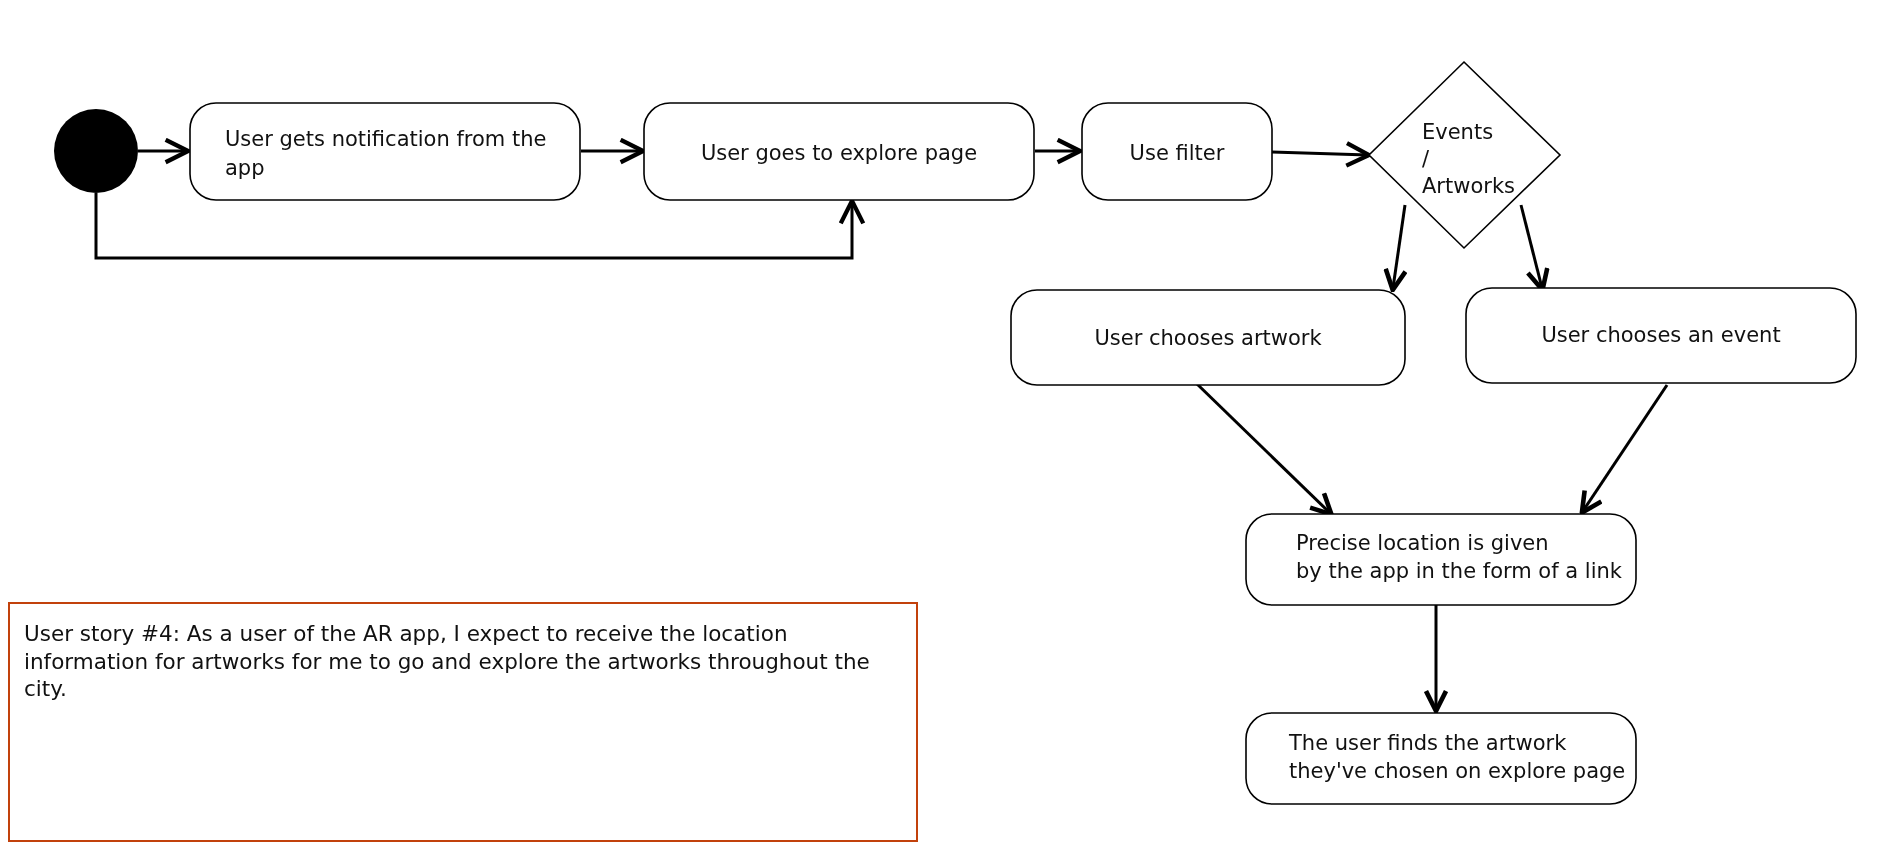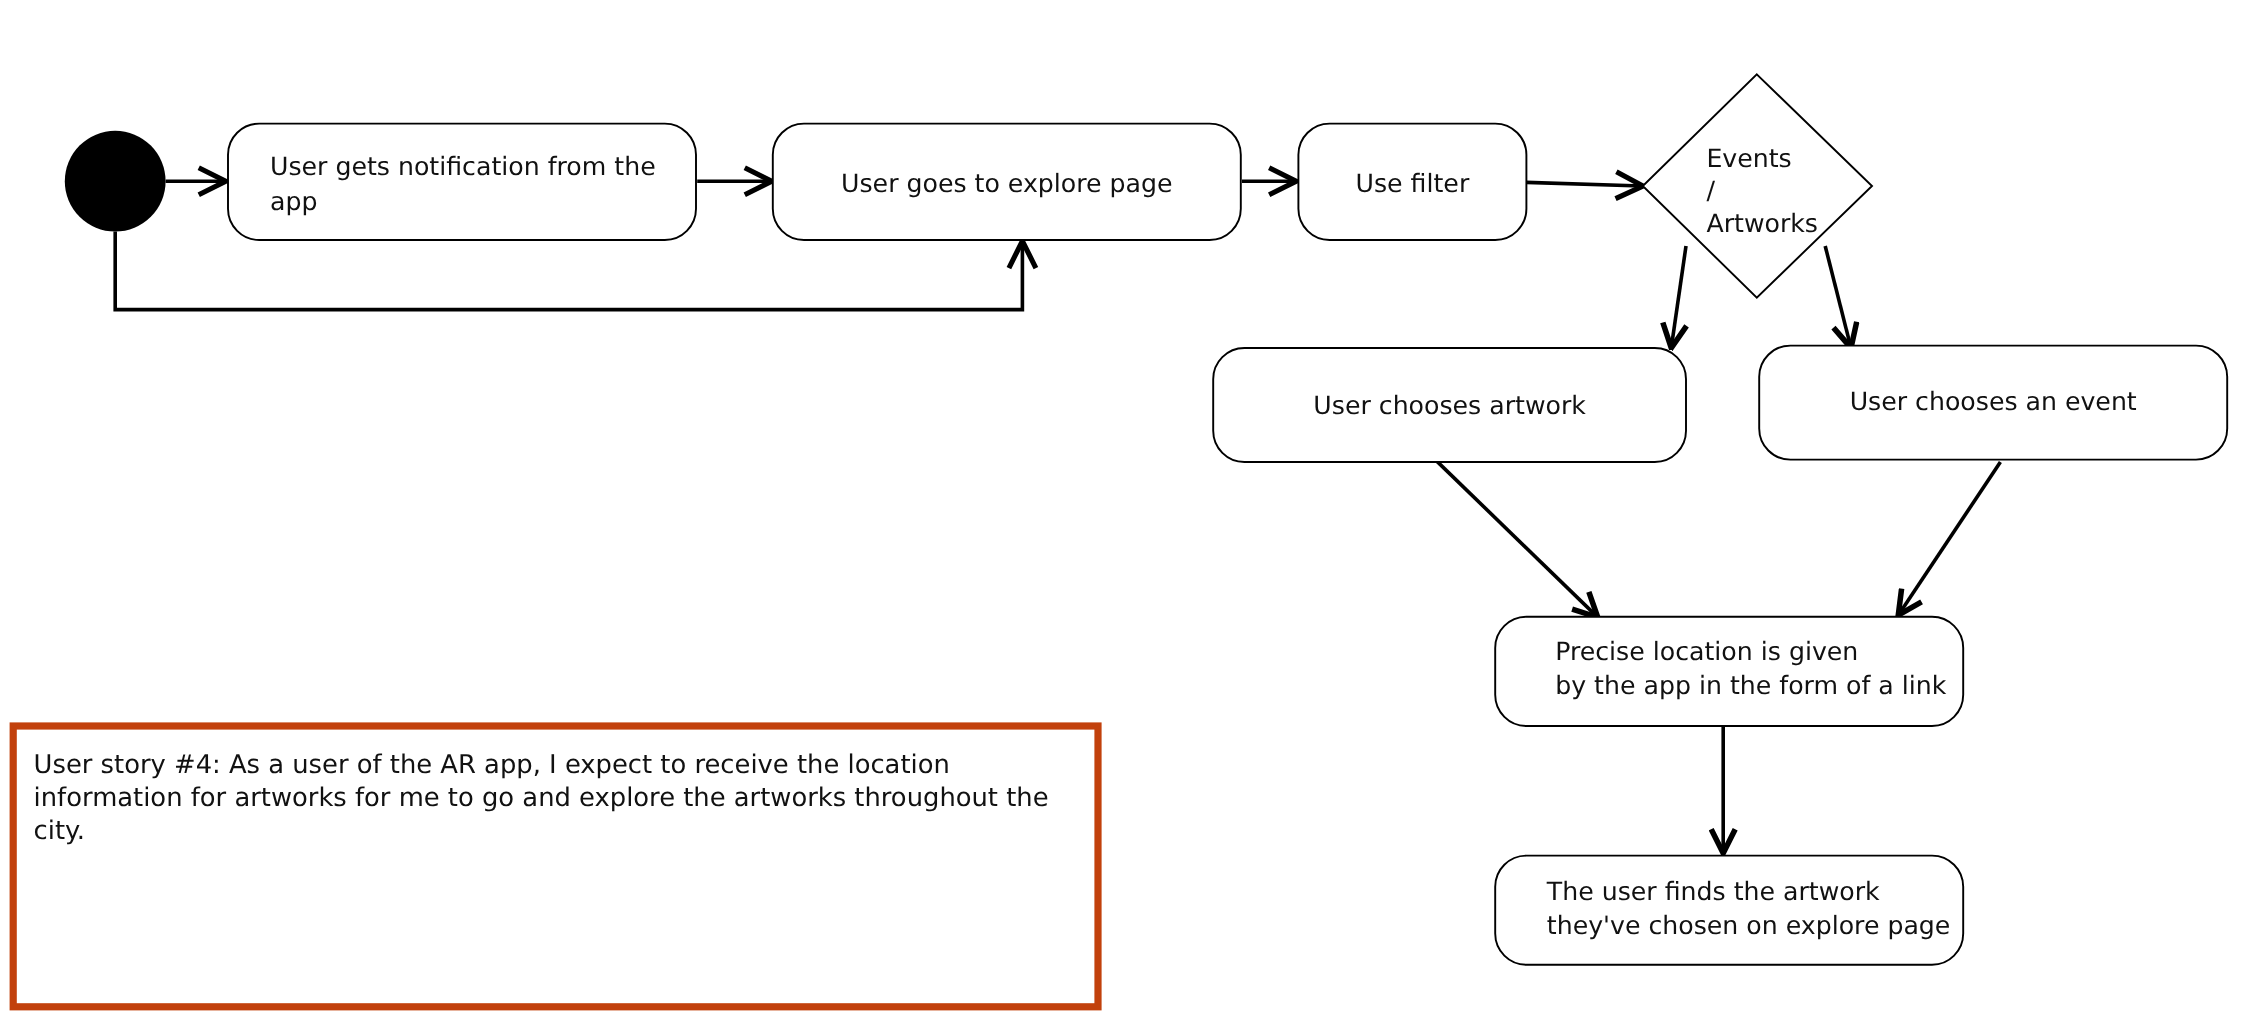--- a/index.html
+++ b/index.html
@@ -51,21 +51,21 @@
   .node-label-center {
     text-anchor: middle;
   }
   .node-label-left {
     text-anchor: start;
   }
   .story-box {
     position: absolute;
     box-sizing: border-box;
     background: #ffffff;
-    border: 6px solid #c2410c;
+    border: 2px solid #c2410c;
     padding: 16px 14px 14px 14px;
   }
   .story-para {
     font-family: "DejaVu Sans", sans-serif;
     font-size: 21.5px;
     line-height: 1.28;
     color: #111111;
     margin: 0;
     white-space: pre-wrap;
   }

